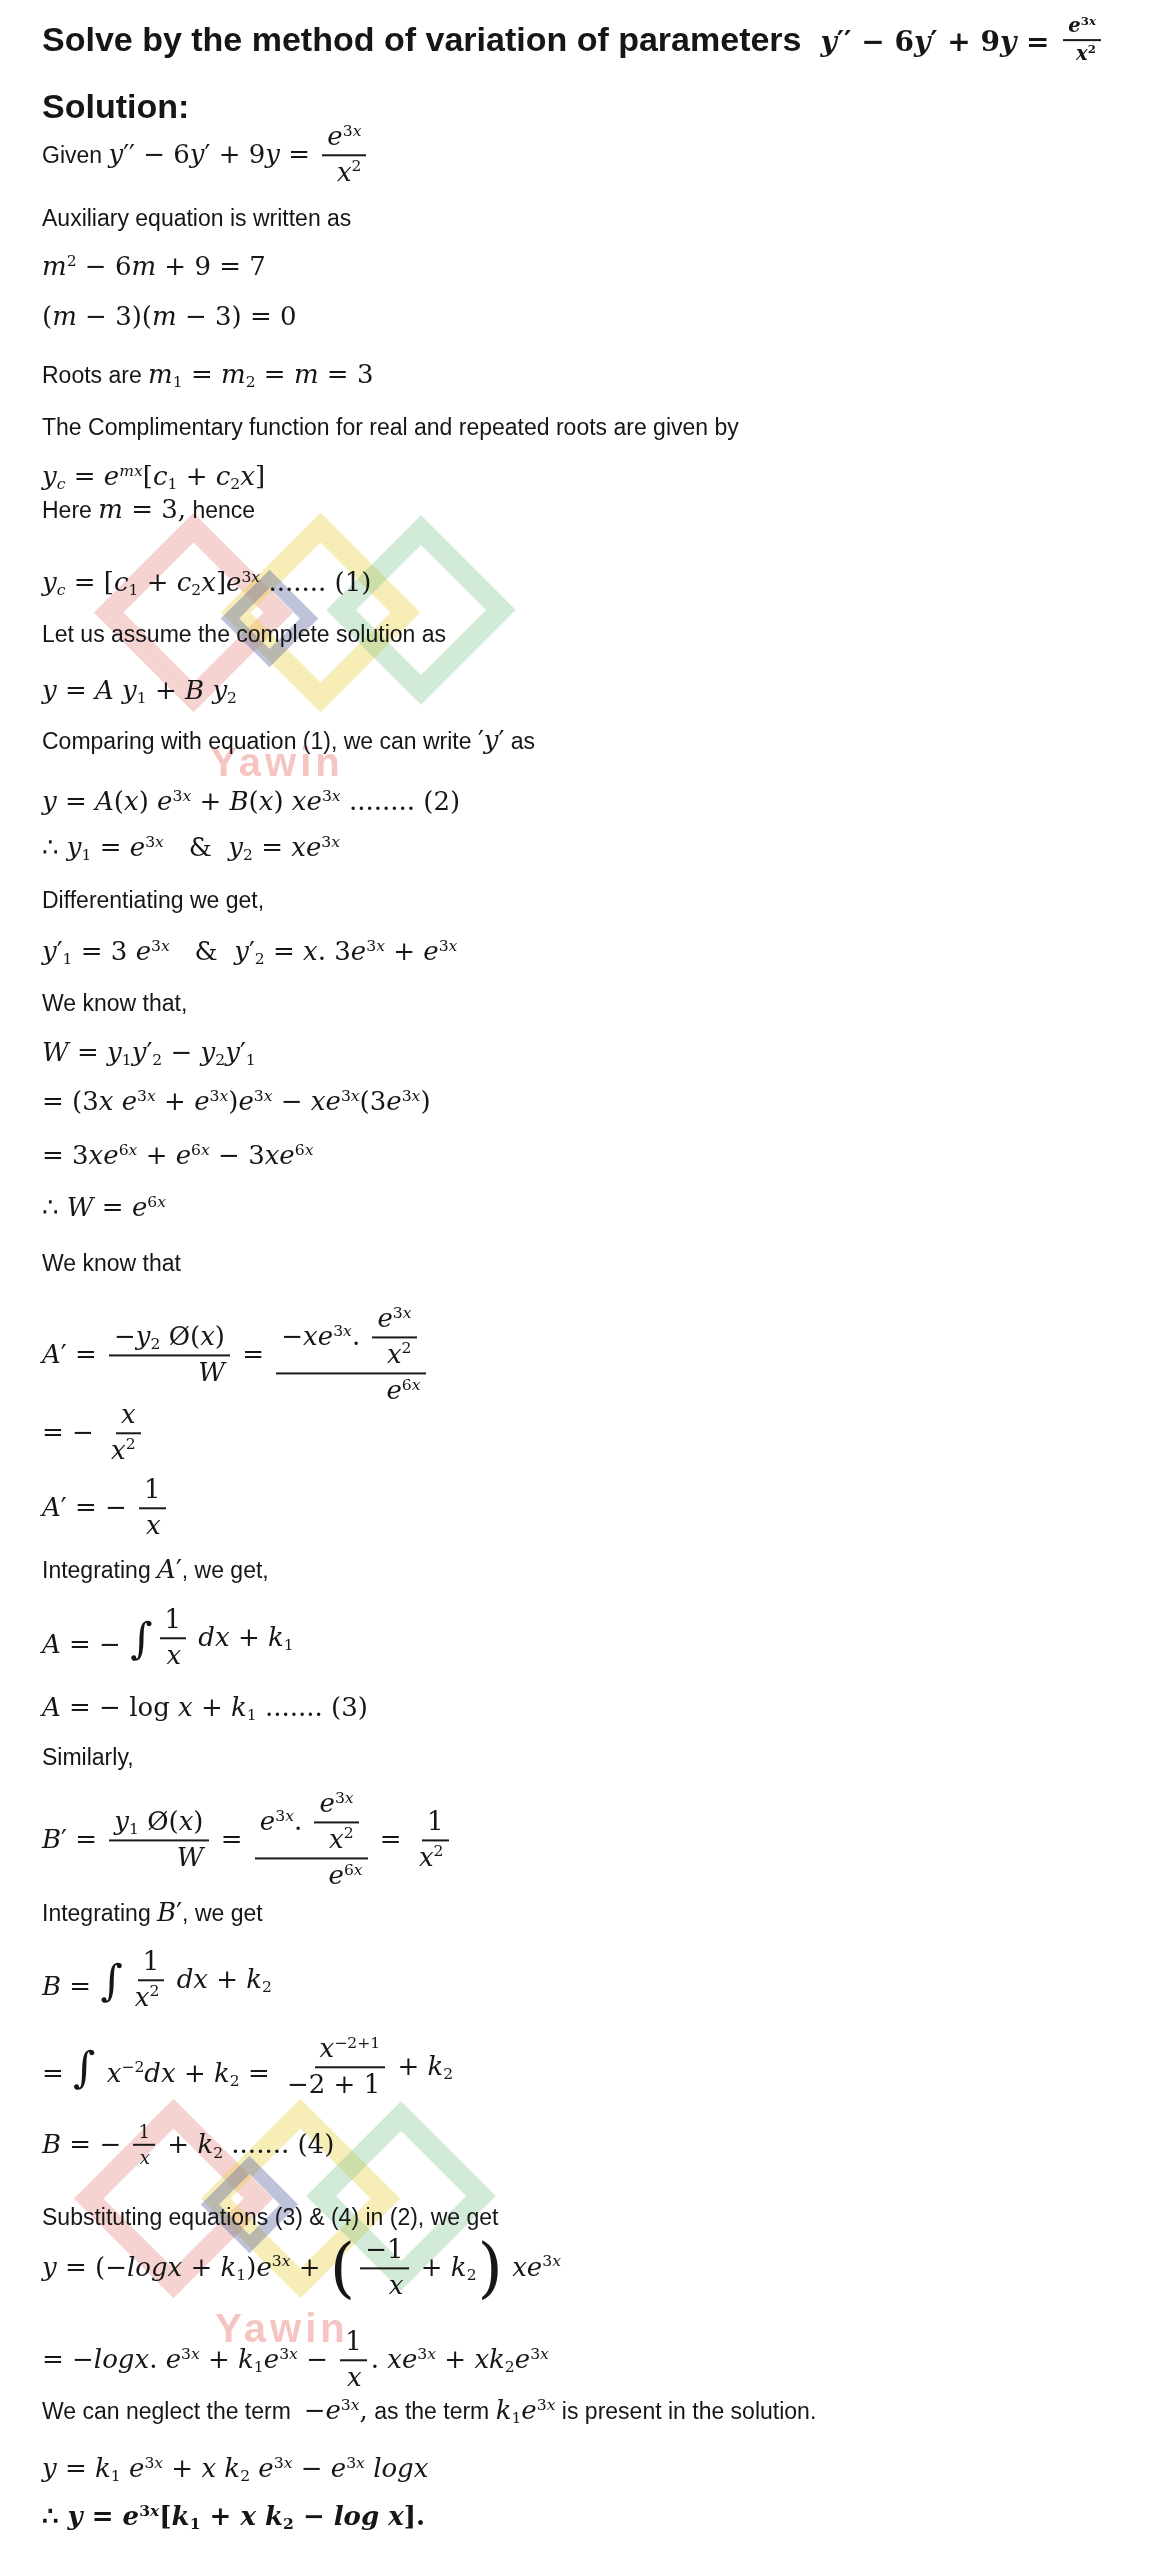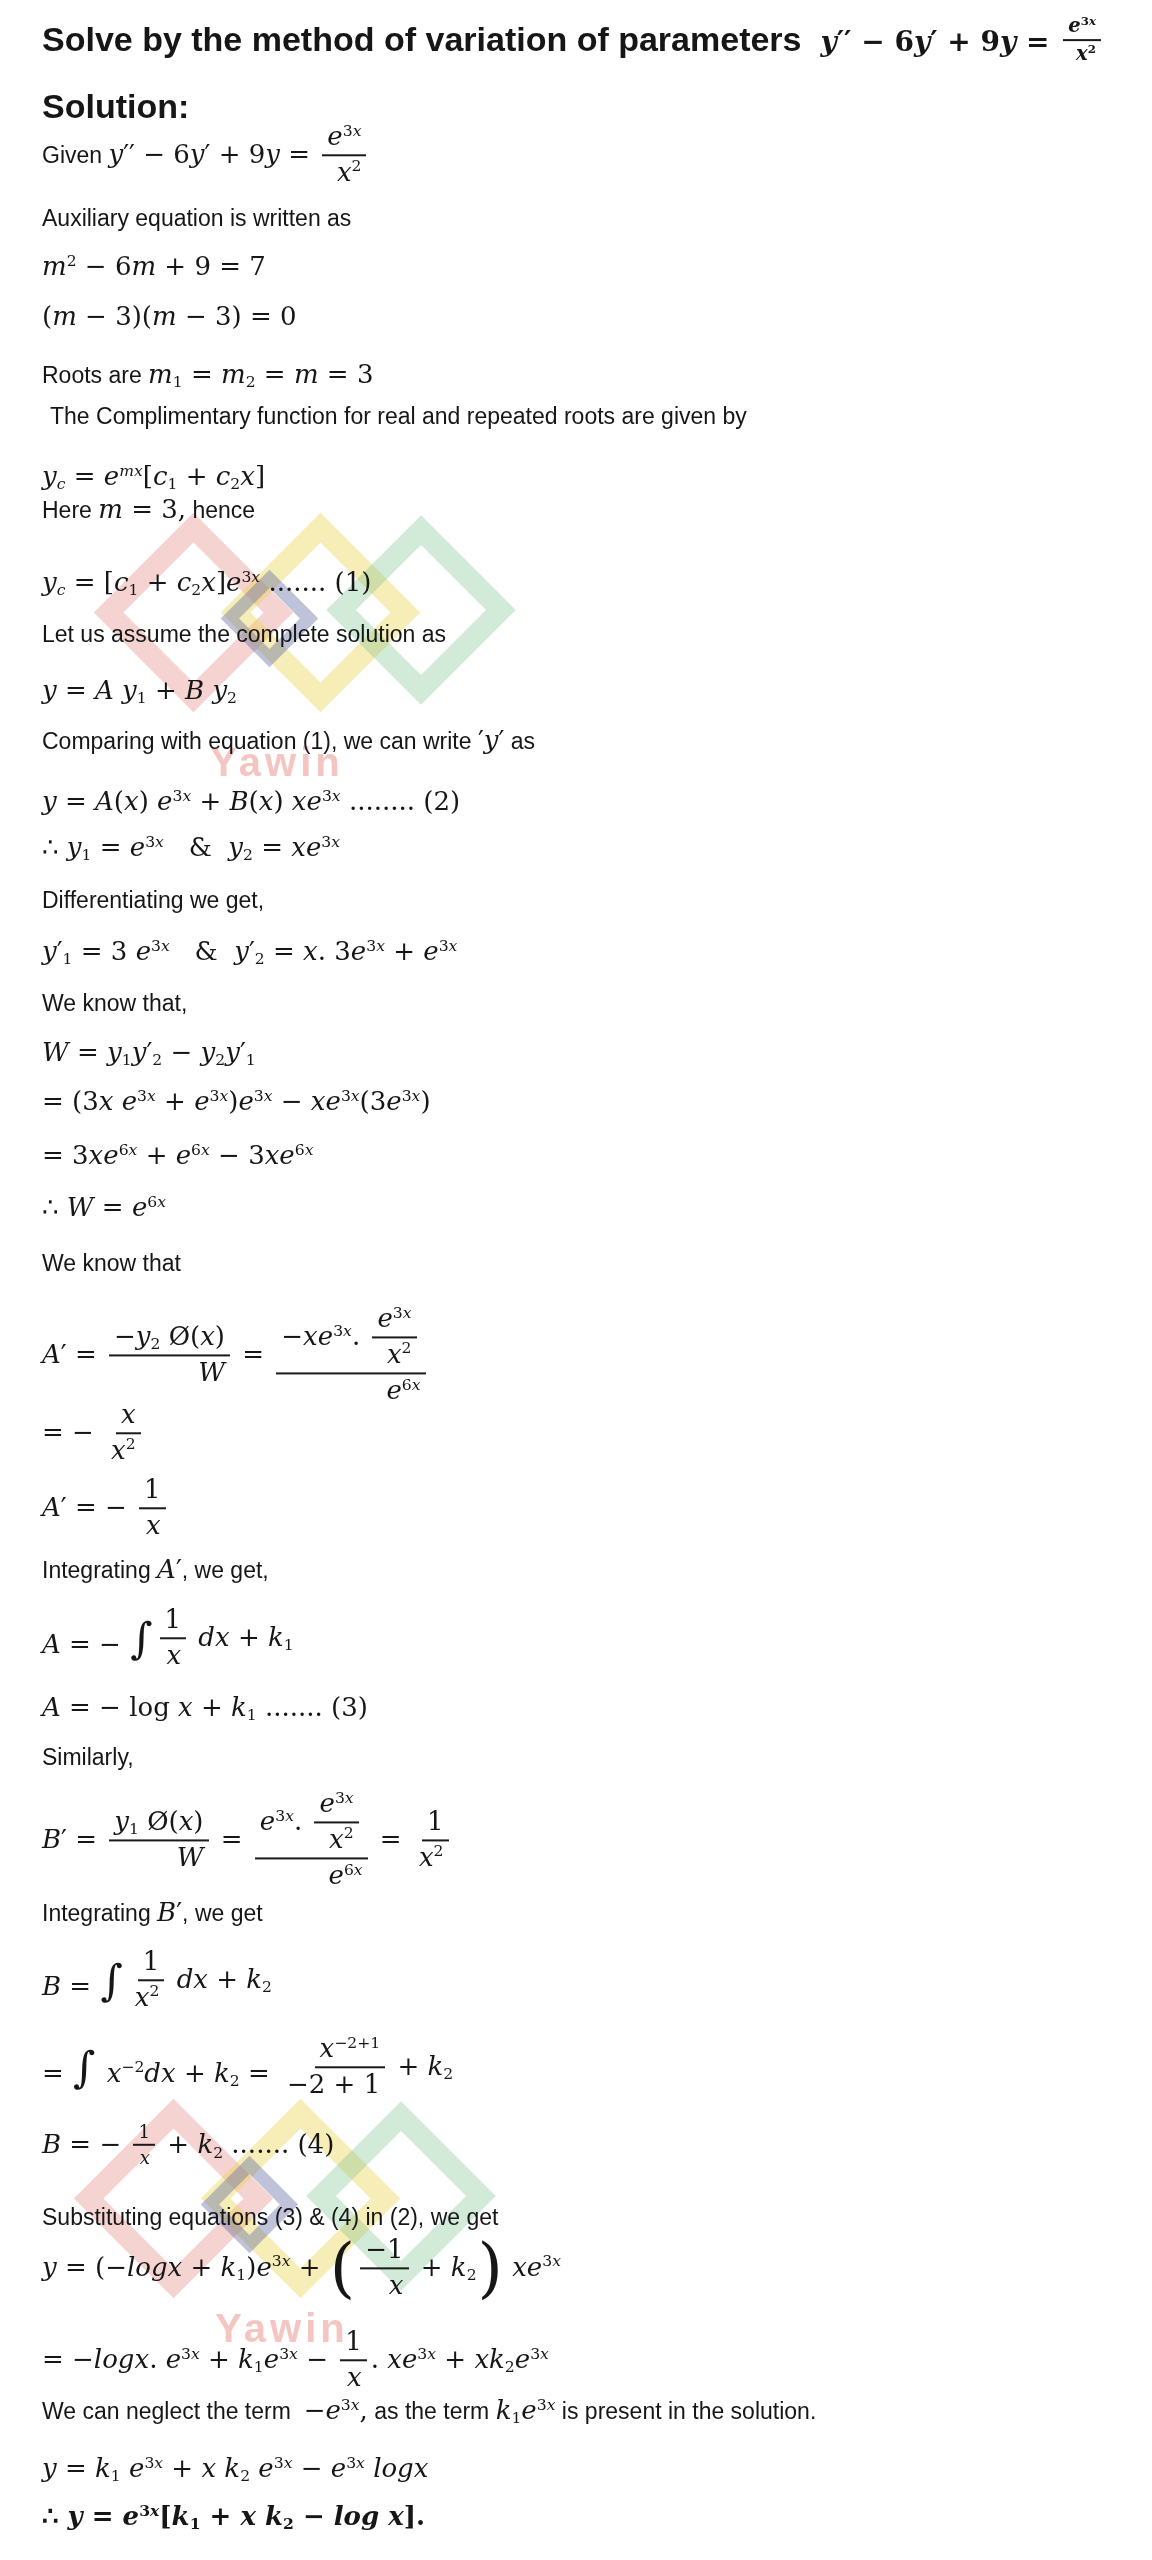--- a/index.html
+++ b/index.html
@@ -50,21 +50,21 @@
       </div>
     </div>
   <div id="content">
       <div class="line h" style="top: 40px;"><span class="run"><span class="txt">Solve by the method of variation of parameters  </span><span class="it">y</span><span class="rm">′′ − 6</span><span class="it">y</span><span class="rm">′ + 9</span><span class="it">y</span><span class="rm"> = </span></span><span class="frac small"><div class="fnum"><span class="run"><span class="it">e</span><span class="sup"><span class="rm">3</span><span class="it">x</span></span></span></div><div class="fden"><span class="run"><span class="it">x</span><span class="sup"><span class="rm">2</span></span></span></div></span></div>
       <div class="line h" style="top: 107px;"><span class="run"><span class="txt">Solution:</span></span></div>
       <div class="line m" style="top: 155px;"><span class="run"><span class="txt">Given </span><span class="it">y</span><span class="rm">′′ − 6</span><span class="it">y</span><span class="rm">′ + 9</span><span class="it">y</span><span class="rm"> = </span></span><span class="frac"><div class="fnum"><span class="run"><span class="it">e</span><span class="sup"><span class="rm">3</span><span class="it">x</span></span></span></div><div class="fden"><span class="run"><span class="it">x</span><span class="sup"><span class="rm">2</span></span></span></div></span></div>
       <div class="line t" style="top: 218px;"><span class="run"><span class="txt">Auxiliary equation is written as</span></span></div>
       <div class="line m" style="top: 267px;"><span class="run"><span class="it">m</span><span class="sup"><span class="rm">2</span></span><span class="rm"> − 6</span><span class="it">m</span><span class="rm"> + 9 = 7</span></span></div>
       <div class="line m" style="top: 317px;"><span class="run"><span class="rm">(</span><span class="it">m</span><span class="rm"> − 3)(</span><span class="it">m</span><span class="rm"> − 3) = 0</span></span></div>
       <div class="line m" style="top: 375px;"><span class="run"><span class="txt">Roots are </span><span class="it">m</span><span class="sub"><span class="rm">1</span></span><span class="rm"> = </span><span class="it">m</span><span class="sub"><span class="rm">2</span></span><span class="rm"> = </span><span class="it">m</span><span class="rm"> = 3</span></span></div>
-      <div class="line t" style="top: 416px; margin-left: 8px;"><span class="run"><span class="txt">The Complimentary function for real and repeated roots are given by</span></span></div>
+      <div class="line t" style="top: 427px;"><span class="run"><span class="txt">The Complimentary function for real and repeated roots are given by</span></span></div>
       <div class="line m" style="top: 477px;"><span class="run"><span class="it">y</span><span class="sub"><span class="it">c</span></span><span class="rm"> = </span><span class="it">e</span><span class="sup"><span class="it">mx</span></span><span class="rm">[</span><span class="it">c</span><span class="sub"><span class="rm">1</span></span><span class="rm"> + </span><span class="it">c</span><span class="sub"><span class="rm">2</span></span><span class="it">x</span><span class="rm">]</span></span></div>
       <div class="line m" style="top: 510px;"><span class="run"><span class="txt">Here </span><span class="it">m</span><span class="rm"> = 3,</span><span class="txt"> hence</span></span></div>
       <div class="line m" style="top: 583px;"><span class="run"><span class="it">y</span><span class="sub"><span class="it">c</span></span><span class="rm"> = [</span><span class="it">c</span><span class="sub"><span class="rm">1</span></span><span class="rm"> + </span><span class="it">c</span><span class="sub"><span class="rm">2</span></span><span class="it">x</span><span class="rm">]</span><span class="it">e</span><span class="sup"><span class="rm">3</span><span class="it">x</span></span><span class="rm"> ....... (1)</span></span></div>
       <div class="line t" style="top: 634px;"><span class="run"><span class="txt">Let us assume the complete solution as</span></span></div>
       <div class="line m" style="top: 691px;"><span class="run"><span class="it">y</span><span class="rm"> = </span><span class="it">A</span><span class="rm"> </span><span class="it">y</span><span class="sub"><span class="rm">1</span></span><span class="rm"> + </span><span class="it">B</span><span class="rm"> </span><span class="it">y</span><span class="sub"><span class="rm">2</span></span></span></div>
       <div class="line m" style="top: 741px;"><span class="run"><span class="txt">Comparing with equation (1), we can write </span><span class="rm">′</span><span class="it">y</span><span class="rm">′</span><span class="txt"> as</span></span></div>
       <div class="line m" style="top: 802px;"><span class="run"><span class="it">y</span><span class="rm"> = </span><span class="it">A</span><span class="rm">(</span><span class="it">x</span><span class="rm">) </span><span class="it">e</span><span class="sup"><span class="rm">3</span><span class="it">x</span></span><span class="rm"> + </span><span class="it">B</span><span class="rm">(</span><span class="it">x</span><span class="rm">) </span><span class="it">xe</span><span class="sup"><span class="rm">3</span><span class="it">x</span></span><span class="rm"> ........ (2)</span></span></div>
       <div class="line m" style="top: 848px;"><span class="run"><span class="rm">∴ </span><span class="it">y</span><span class="sub"><span class="rm">1</span></span><span class="rm"> = </span><span class="it">e</span><span class="sup"><span class="rm">3</span><span class="it">x</span></span><span class="rm">   &amp;  </span><span class="it">y</span><span class="sub"><span class="rm">2</span></span><span class="rm"> = </span><span class="it">xe</span><span class="sup"><span class="rm">3</span><span class="it">x</span></span></span></div>
       <div class="line t" style="top: 900px;"><span class="run"><span class="txt">Differentiating we get,</span></span></div>
       <div class="line m" style="top: 952px;"><span class="run"><span class="it">y</span><span class="rm">′</span><span class="sub"><span class="rm">1</span></span><span class="rm"> = 3 </span><span class="it">e</span><span class="sup"><span class="rm">3</span><span class="it">x</span></span><span class="rm">   &amp;  </span><span class="it">y</span><span class="rm">′</span><span class="sub"><span class="rm">2</span></span><span class="rm"> = </span><span class="it">x</span><span class="rm">. 3</span><span class="it">e</span><span class="sup"><span class="rm">3</span><span class="it">x</span></span><span class="rm"> + </span><span class="it">e</span><span class="sup"><span class="rm">3</span><span class="it">x</span></span></span></div>

